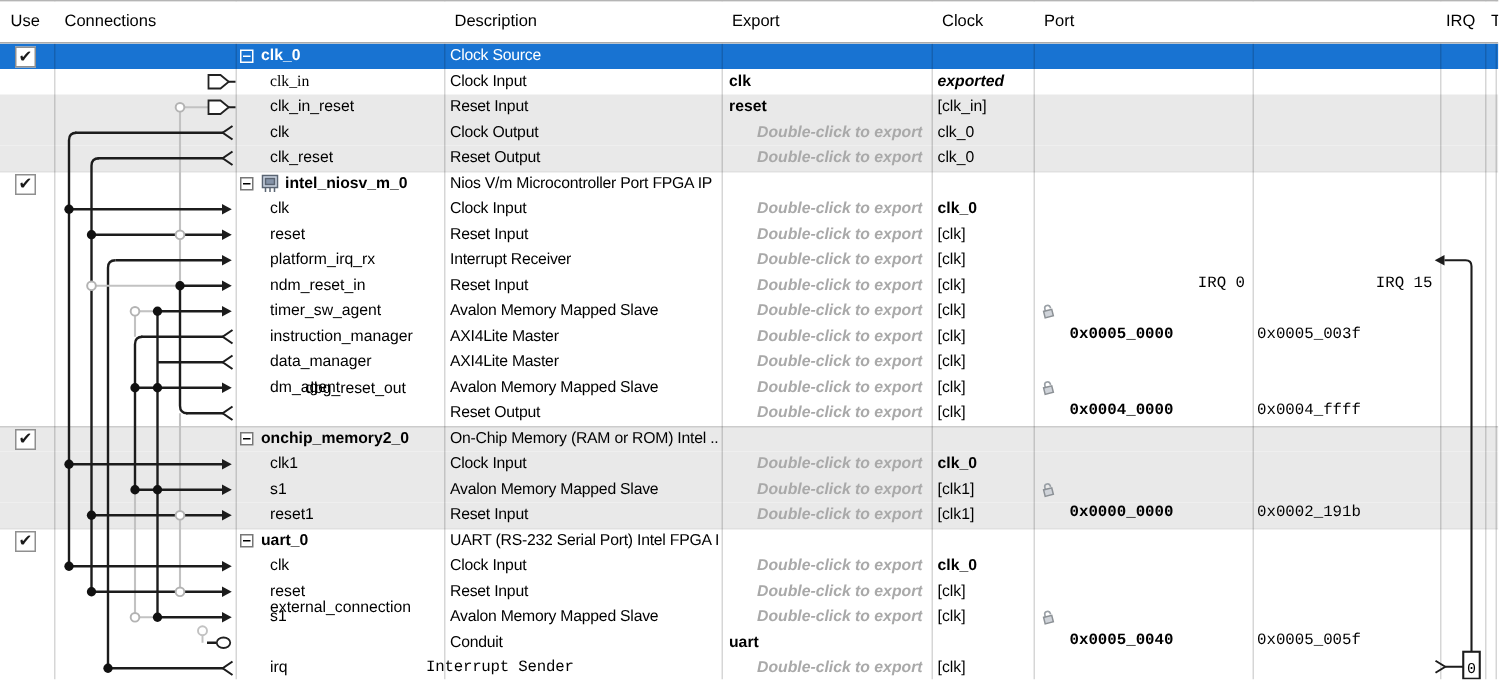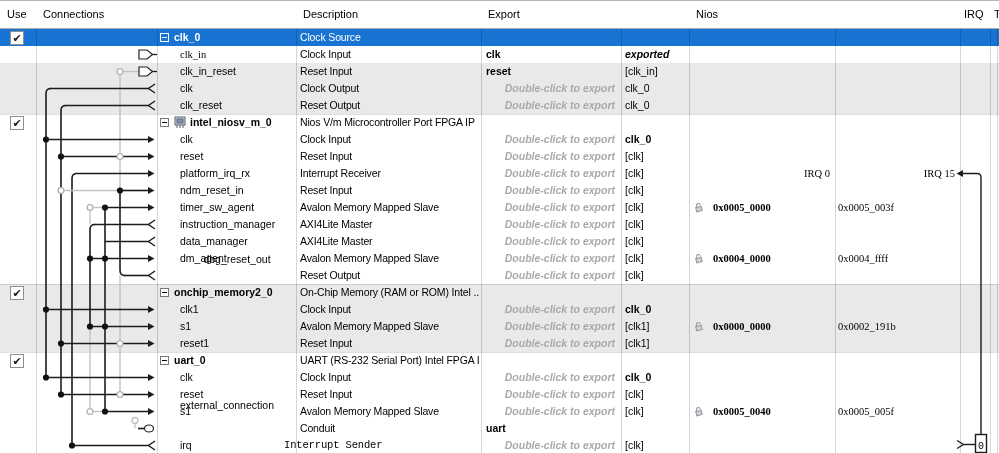--- a/index.html
+++ b/index.html
@@ -9,21 +9,21 @@
   .gridv{position:absolute;top:0;width:1px;height:453px;background:rgba(0,0,0,0.16);}
   .gridh{position:absolute;left:0;width:999px;height:1px;background:rgba(0,0,0,0.12);}
   #hdr{position:absolute;left:0;top:0;width:999px;height:28px;background:#fff;}
   .hcell{position:absolute;top:0;height:27px;line-height:27px;font-size:11px;color:#000;
          white-space:nowrap;overflow:hidden;padding-left:7px;box-sizing:border-box;}
   #hdrline{position:absolute;left:0;top:27px;width:999px;height:1px;background:#ababab;}
   .cell{position:absolute;height:17px;line-height:17px;font-size:10.5px;color:#000;
         white-space:nowrap;overflow:hidden;}
   .bold{font-weight:bold;}
   .ital{font-style:italic;}
-  .mono{font-family:Liberation Serif, serif;font-size:10.5px;}
+  .mono{font-family:Liberation Mono, monospace;font-size:10.5px;margin-top:16px;}
   .desc{letter-spacing:-0.15px;}
   .ph{color:#a9a9a9;font-weight:bold;font-style:italic;text-align:right;}
   .cb{position:absolute;width:12px;height:12px;border:1px solid #8f8f8f;background:#fff;
       font-size:11px;line-height:12px;text-align:center;color:#1a1a1a;}
   .exp{position:absolute;width:9px;height:9px;border:1px solid #777;background:#fff;box-sizing:border-box;}
   .exp i{position:absolute;left:1px;right:1px;top:3px;border-top:1px solid #000;}
   .exp.sel{border-color:#fff;background:transparent;}
   .exp.sel i{border-color:#fff;}
   svg{position:absolute;left:0;top:0;}
   #wires{pointer-events:none;}
@@ -142,21 +142,22 @@
       <path d="M957,439.5 L963.5,443.5 L957,447.5" fill="none" stroke="#1c1c1c" stroke-width="1.3"></path>
       <line x1="963.5" y1="443.5" x2="975.5" y2="443.5" stroke="#1c1c1c" stroke-width="1.4"></line>
       <rect x="975.5" y="433.5" width="11" height="18" fill="#fff" stroke="#1c1c1c" stroke-width="1.4"></rect>
       <text x="981" y="447.5" text-anchor="middle" font-size="10" font-family="&quot;Liberation Mono&quot;,&quot;DejaVu Sans Mono&quot;,monospace" fill="#000">0</text>
     </svg>
   <div id="hdr">
       <div class="hcell" style="left: 0px; width: 36px;">Use</div>
       <div class="hcell" style="left: 36px; width: 121px;">Connections</div>
       <div class="hcell" style="left: 296px; width: 185px;">Description</div>
       <div class="hcell" style="left: 481px; width: 140px;">Export</div>
-      <div class="hcell" style="left: 689px; width: 146px;">Nios</div>
+      <div class="hcell" style="left: 621px; width: 68px;">Clock</div>
+      <div class="hcell" style="left: 689px; width: 146px;">Port</div>
       <div class="hcell" style="left: 960px; width: 30px; padding-left: 4px;">IRQ</div>
       <div class="hcell" style="left: 990px; width: 9px; padding-left: 4px;">T</div>
     </div>
   <div id="hdrline"></div>
   <div id="rowslayer">
       <div class="cb" style="left: 10px; top: 30px;">✔</div>
       <div class="exp sel" style="left: 160px; top: 32px;">
         <i></i>
       </div>
       <div class="cell bold" style="left: 174px; top: 28px; width: 122px; color: rgb(255, 255, 255);">clk_0</div>

